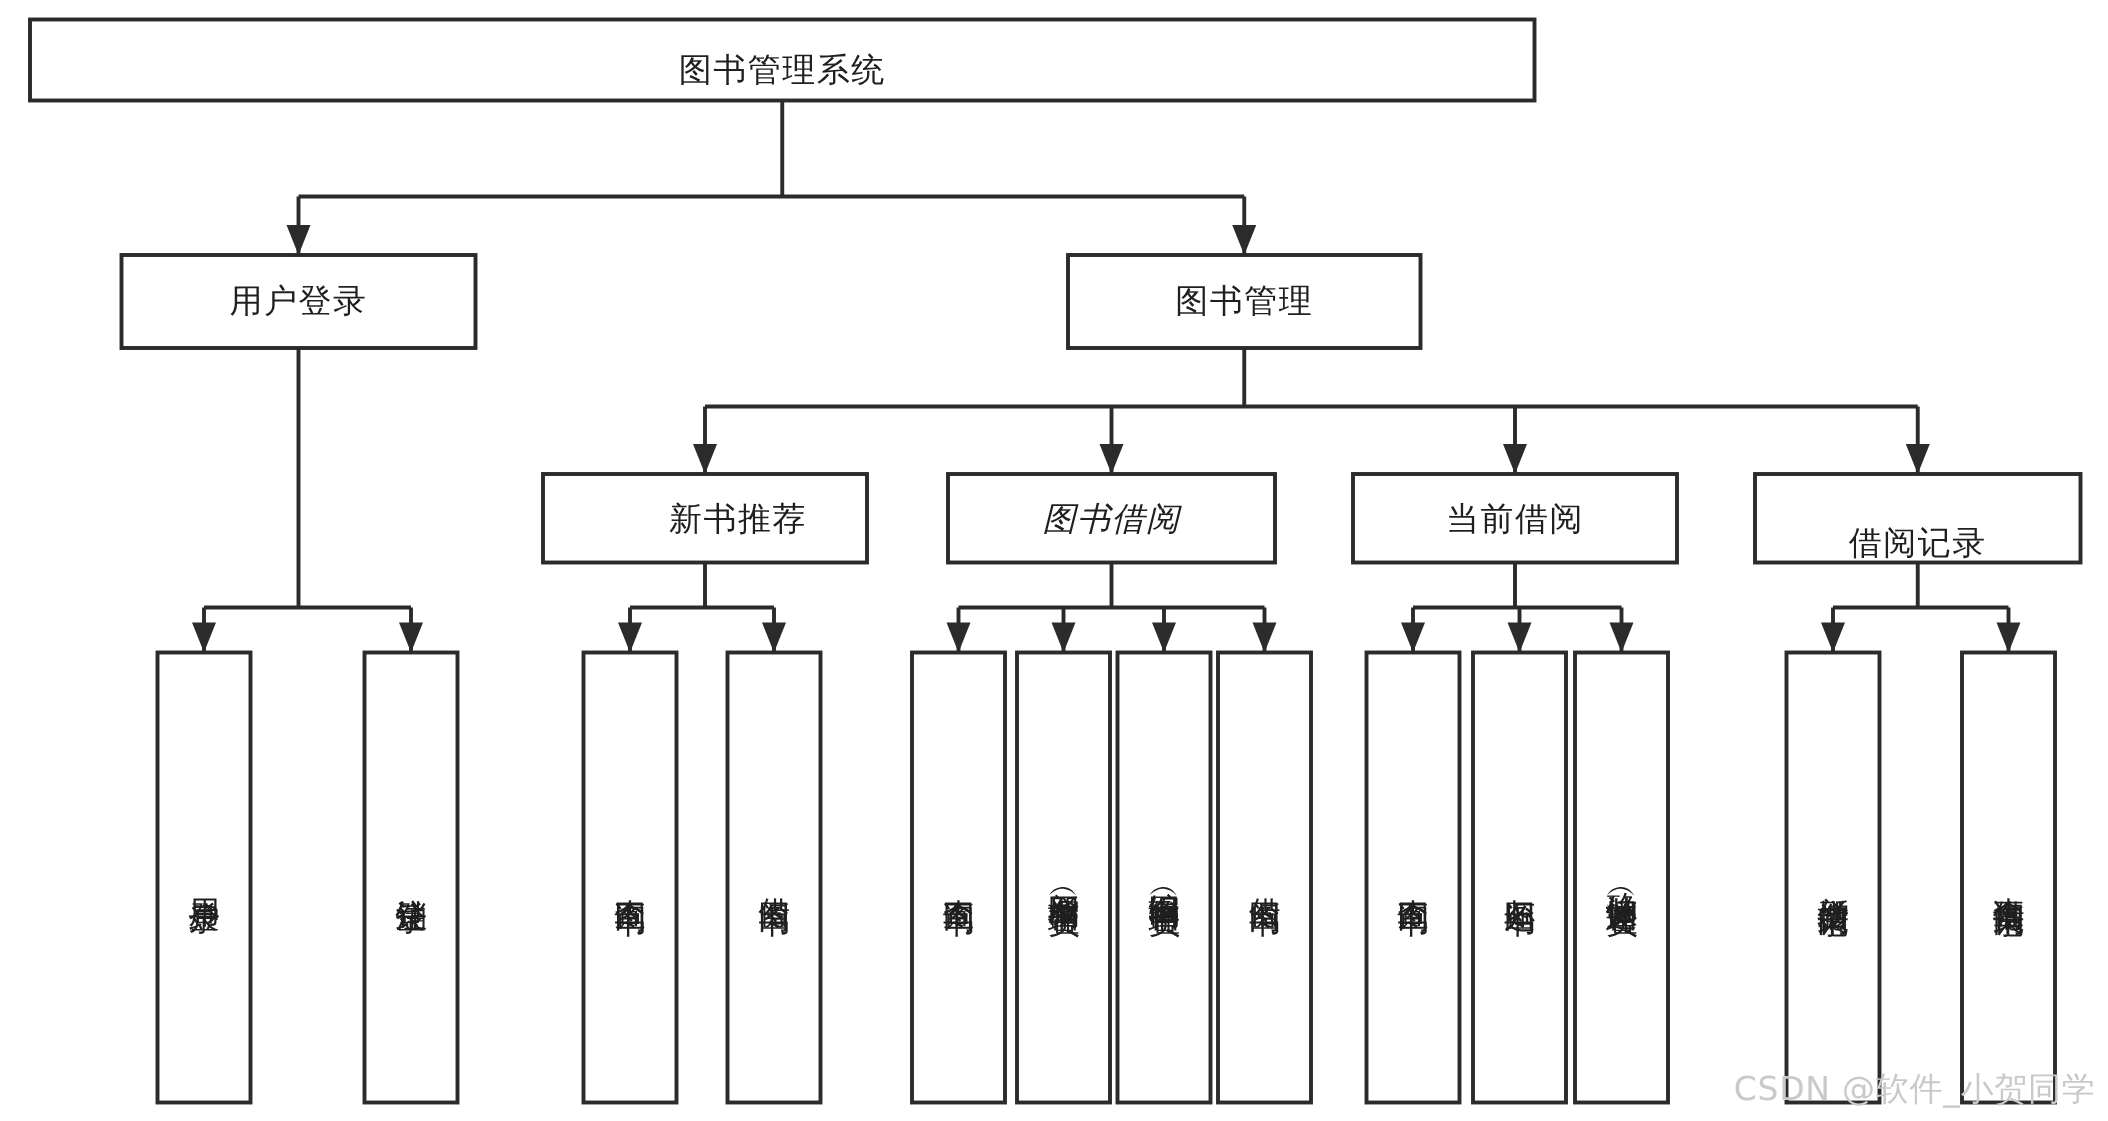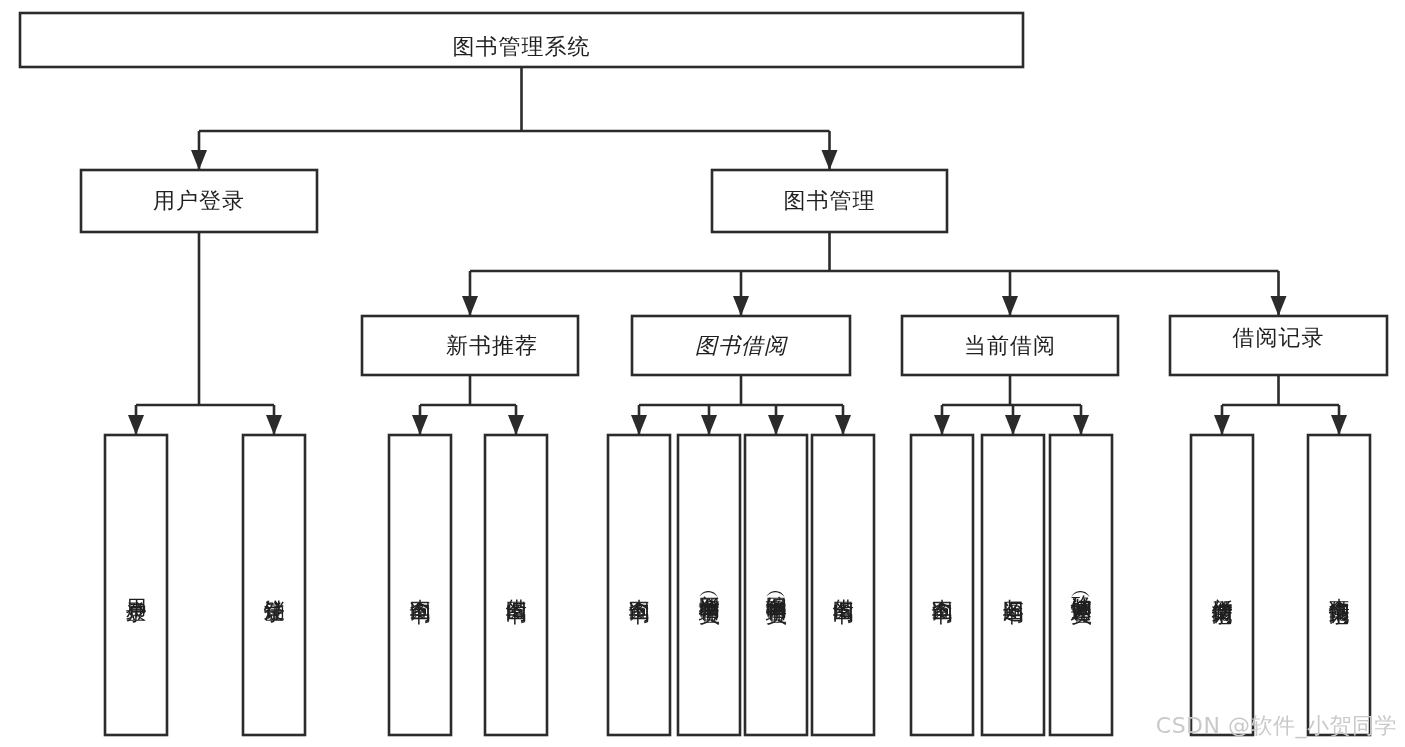--- a/index.html
+++ b/index.html
@@ -179,21 +179,21 @@
       </div>
       <div class="hlabel-wrap" style="left: 362px; top: 316px; width: 260px; height: 59px;">
         <div class="hlabel-text">新书推荐</div>
       </div>
       <div class="hlabel-wrap" style="left: 632px; top: 316px; width: 218px; height: 59px; font-style: italic;">
         <div class="hlabel-text">图书借阅</div>
       </div>
       <div class="hlabel-wrap" style="left: 902px; top: 316px; width: 216px; height: 59px; border-radius: 17px;">
         <div class="hlabel-text">当前借阅</div>
       </div>
-      <div class="hlabel-wrap" style="left: 1170px; top: 308px; width: 217px; height: 59px;">
+      <div class="hlabel-wrap" style="left: 1170px; top: 332px; width: 217px; height: 59px;">
         <div class="hlabel-text">借阅记录</div>
       </div>
       <div class="vlabel-wrap" style="left: 105px; top: 435px; width: 62px; height: 300px;">
         <div class="vlabel-text">用户登录</div>
       </div>
       <div class="vlabel-wrap" style="left: 243px; top: 435px; width: 62px; height: 300px;">
         <div class="vlabel-text">注销登录</div>
       </div>
       <div class="vlabel-wrap" style="left: 389px; top: 435px; width: 62px; height: 300px;">
         <div class="vlabel-text">查询图书</div>

